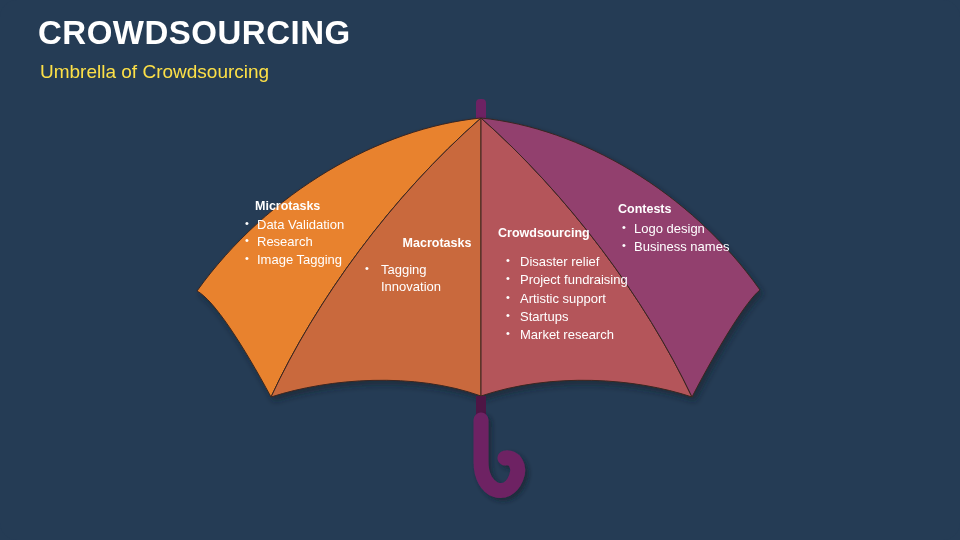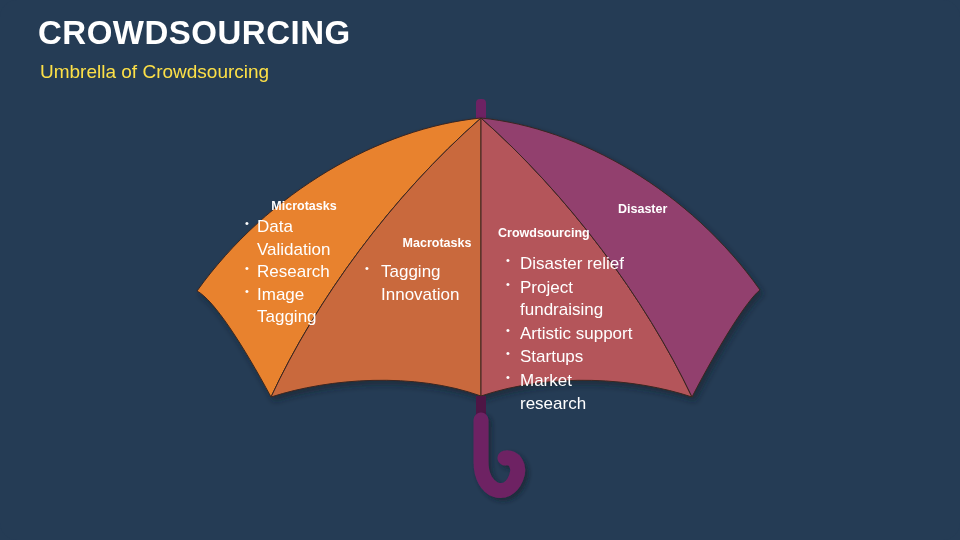--- a/index.html
+++ b/index.html
@@ -61,36 +61,36 @@
     margin: 0 0 2px 0;
     white-space: nowrap;
   }
   .panel-list {
     list-style: none;
     margin: 0;
     padding: 0;
   }
   .panel-list li {
     position: relative;
-    font-size: 17px;
+    font-size: 13px;
     line-height: 1.33;
     padding-left: 11px;
     margin-bottom: 0px;
   }
   .panel-list li::before {
     content: "\2022";
     position: absolute;
     left: 0;
     top: 0;
     font-size: 11px;
   }
 
   
   #label-microtasks { left: 245px; top: 199px; width: 108px; }
-  #label-microtasks .panel-heading { text-align: center; margin-left: 10px; }
+  #label-microtasks .panel-heading { margin-left: 10px; }
   #label-microtasks .panel-list li { padding-left: 12px; }
 
   #label-macrotasks { left: 359px; top: 236px; width: 126px; }
   #label-macrotasks .panel-heading { text-align: center; margin-left: 30px; margin-bottom: 10px; }
   #label-macrotasks .panel-list li { padding-left: 22px; margin-bottom: 1px; }
   #label-macrotasks .panel-list li::before { left: 6px; }
 
   #label-crowdsourcing { left: 498px; top: 226px; width: 140px; }
   #label-crowdsourcing .panel-heading { margin-bottom: 12px; }
   #label-crowdsourcing .panel-list li { padding-left: 22px; margin-bottom: 1px; }
@@ -160,16 +160,20 @@
     <ul class="panel-list">
       <li>Disaster relief</li>
       <li>Project fundraising</li>
       <li>Artistic support</li>
       <li>Startups</li>
       <li>Market research</li>
     </ul>
   </div>
 
   <div class="panel-label" id="label-contests">
-    <div class="panel-heading">Disaster</div>
+    <div class="panel-heading">Contests</div>
+    <ul class="panel-list">
+      <li>Logo design</li>
+      <li>Business names</li>
+    </ul>
   </div>
 
 </div>
 
 </body></html>

